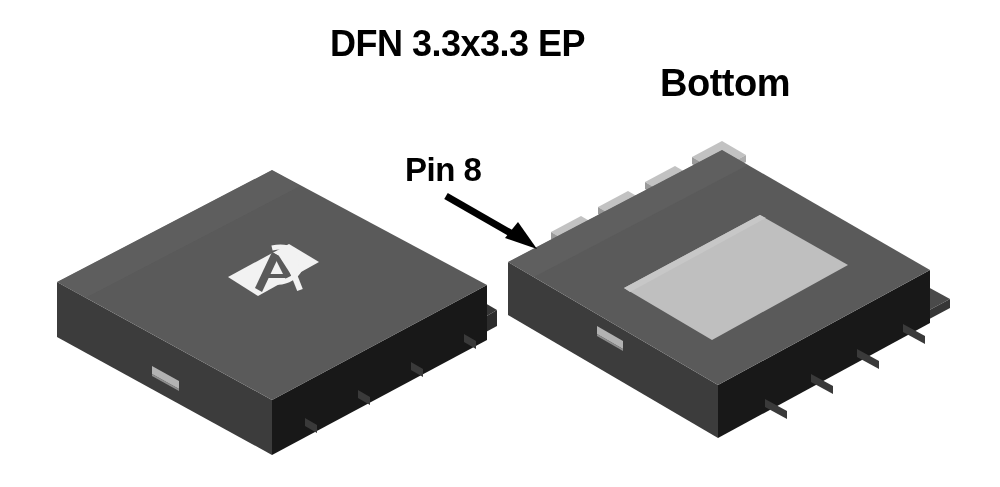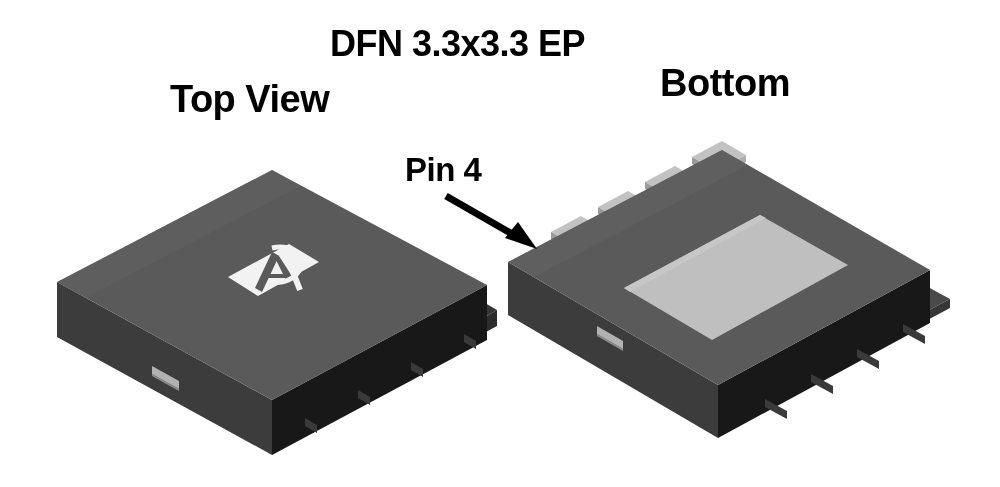--- a/index.html
+++ b/index.html
@@ -51,25 +51,24 @@
     height: 487px;
   }
 </style>
 </head>
 <body>
 
 <div id="page">
 
   <div class="label" id="title-label">DFN 3.3x3.3 EP</div>
 
-  <div class="label" id="top-view-label">Top View</div>
 
   <div class="label" id="bottom-label">Bottom</div>
 
-  <div class="label" id="pin1-label">Pin 4</div>
+  <div class="label" id="pin1-label">Pin 8</div>
 
   <svg id="art" viewBox="0 0 1000 487" xmlns="http://www.w3.org/2000/svg">
 
     <defs>
       <clipPath id="clip-left-top">
         <polygon points="57,282 272,170 487,285 272,400"></polygon>
       </clipPath>
       <clipPath id="clip-right-top">
         <polygon points="508,262 722,150 930,270 718,385"></polygon>
       </clipPath>

